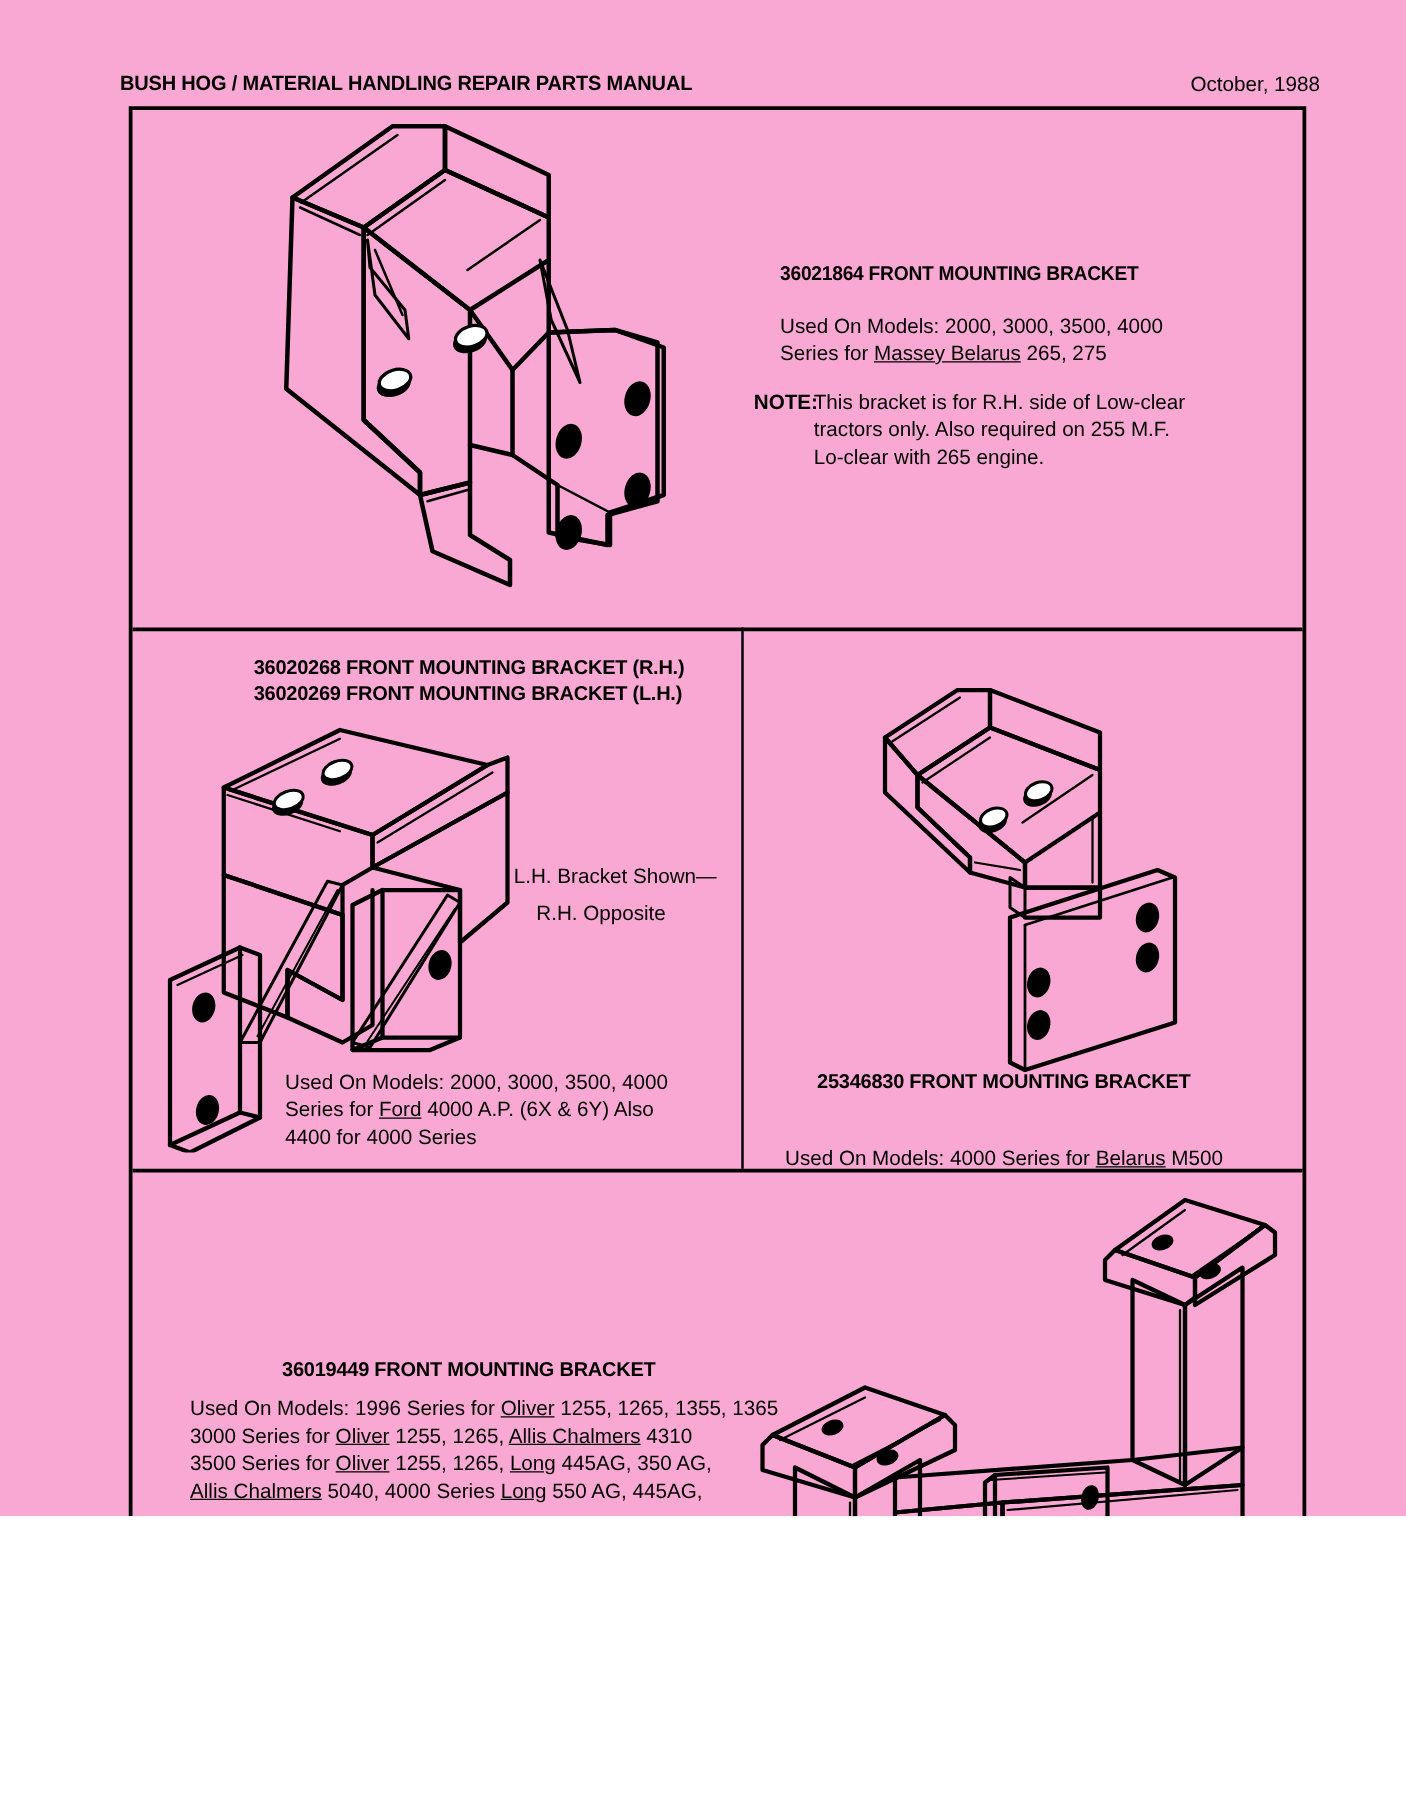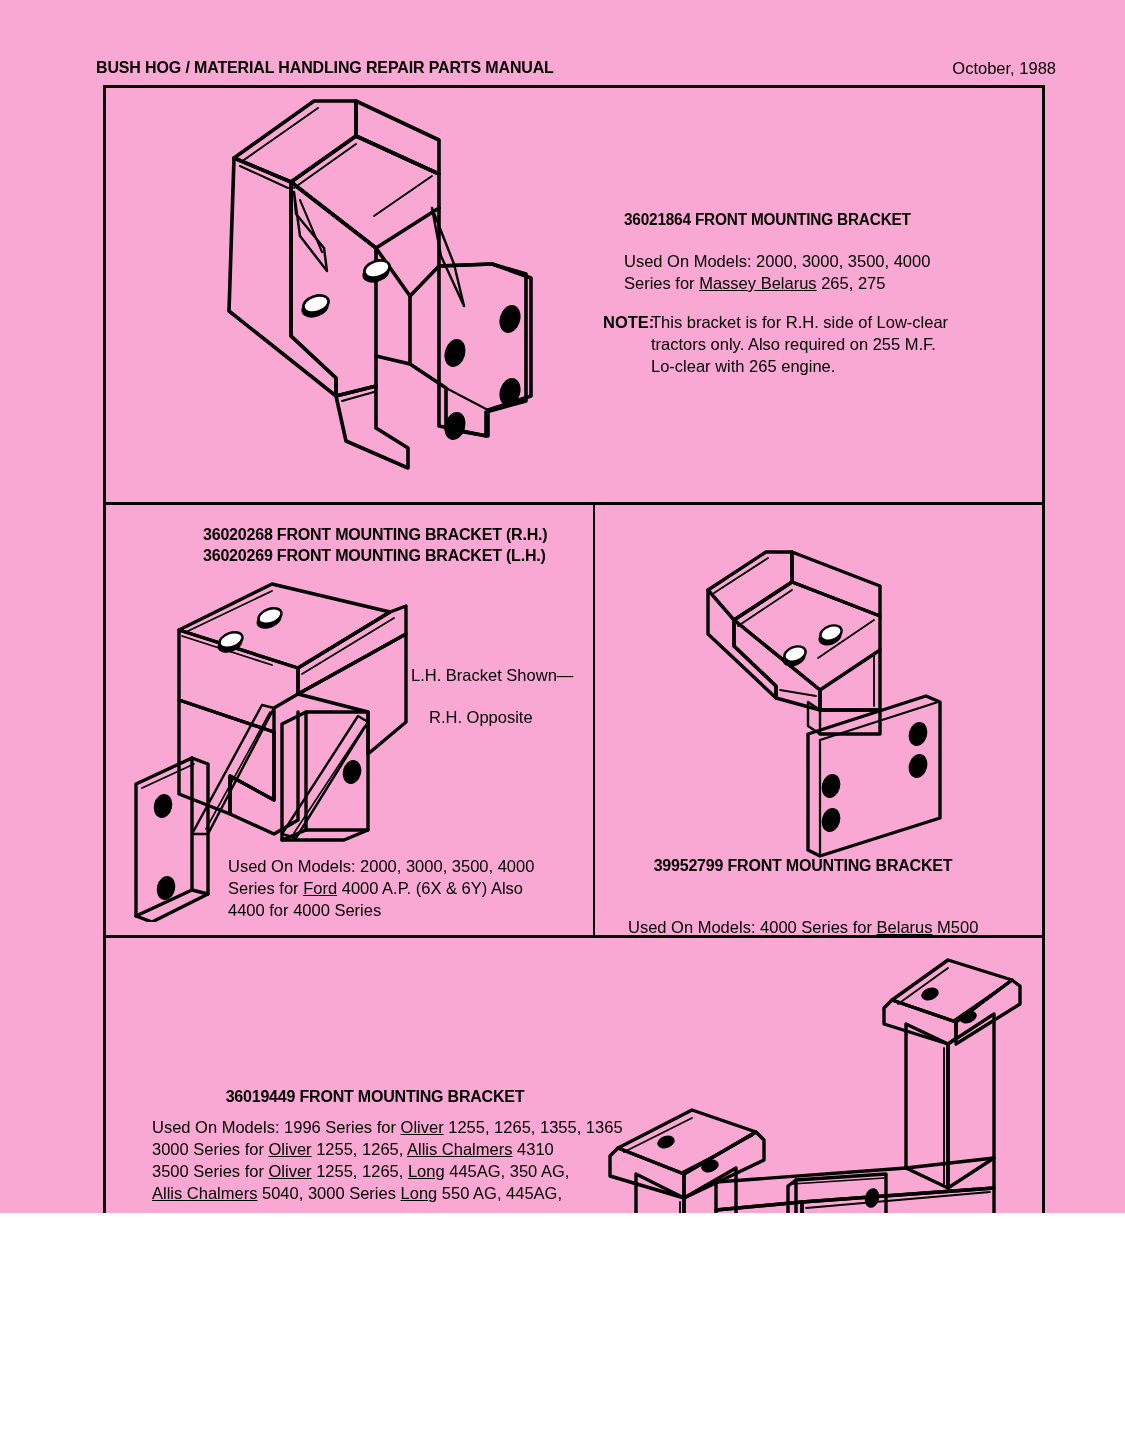--- a/index.html
+++ b/index.html
@@ -122,30 +122,30 @@
     top: 0;
     font-size: 16.5px;
     font-weight: bold;
     line-height: 22px;
   }
   .callout {
     font-size: 16.5px;
     line-height: 30px;
     white-space: nowrap;
   }
-  .callout.ind { padding-left: 18px; margin-top: 12px; }
+  .callout.ind { padding-left: 18px; }
 
   
   #p1-title { left: 624px; top: 209px; }
   #p1-models { left: 624px; top: 250px; }
   #p1-note { left: 603px; top: 311px; width: 360px; }
 
   
   #p2-title { left: 203px; top: 524px; width: 332px; }
-  #p2-callout { left: 411px; top: 660px; }
+  #p2-callout { left: 411px; top: 686px; }
   #p2-models { left: 228px; top: 855px; }
 
   
   #p3-title { left: 628px; top: 855px; width: 350px; }
   #p3-models { left: 628px; top: 885px; width: 350px; text-align: center; margin-top: 31px; }
 
   
   #p4-title { left: 155px; top: 1086px; width: 440px; }
   #p4-models { left: 152px; top: 1116px; }
 
@@ -335,21 +335,21 @@
       <ellipse cx="127" cy="116" rx="11" ry="7" transform="rotate(-20 127 116)" fill="#fff" stroke="#000" stroke-width="2.4"></ellipse>
 
       <ellipse cx="250" cy="196" rx="8" ry="11" transform="rotate(16 250 196)" fill="#000" stroke="#000" stroke-width="2.2"></ellipse>
       <ellipse cx="250" cy="228" rx="8" ry="11" transform="rotate(16 250 228)" fill="#000" stroke="#000" stroke-width="2.2"></ellipse>
       <ellipse cx="163" cy="248" rx="8" ry="11" transform="rotate(16 163 248)" fill="#000" stroke="#000" stroke-width="2.2"></ellipse>
       <ellipse cx="163" cy="282" rx="8" ry="11" transform="rotate(16 163 282)" fill="#000" stroke="#000" stroke-width="2.2"></ellipse>
     </svg>
   </div>
 
   <div class="blk" id="p3-title">
-    <div class="title-line title-center">39952799 FRONT MOUNTING BRACKET</div>
+    <div class="title-line title-center">25346830 FRONT MOUNTING BRACKET</div>
   </div>
   <div class="blk" id="p3-models">
     <div class="body-line" style="display:inline-block;"><span>Used On Models:  4000 Series for </span><u>Belarus</u><span> M500</span></div>
   </div>
 
   <div class="art" style="left:596px; top:952px;">
     <svg width="455" height="400" viewBox="0 0 455 400" fill="none" stroke="#000" stroke-width="3.4" stroke-linejoin="round" stroke-linecap="round">
 
       <path d="M296 48 L352 8 L416 28 L360 70 Z" stroke-width="3.4"></path>
 
@@ -411,17 +411,17 @@
     <div class="title-line title-center">36019449 FRONT MOUNTING BRACKET</div>
   </div>
 
   <div class="blk" id="p4-models">
     <div class="body-line"><span>Used On Models:  1996 Series for </span><u>Oliver</u><span> 1255, 1265, 1355, 1365</span></div>
 
     <div class="body-line"><span>3000 Series for </span><u>Oliver</u><span> 1255, 1265, </span><u>Allis Chalmers</u><span> 4310</span></div>
 
     <div class="body-line"><span>3500 Series for </span><u>Oliver</u><span> 1255, 1265, </span><u>Long</u><span> 445AG, 350 AG,</span></div>
 
-    <div class="body-line"><u>Allis Chalmers</u><span> 5040, 3000 Series </span><u>Long</u><span> 550 AG, 445AG,</span></div>
+    <div class="body-line"><u>Allis Chalmers</u><span> 5040, 4000 Series </span><u>Long</u><span> 550 AG, 445AG,</span></div>
 
   </div>
 
 </div>
 
 </body></html>

